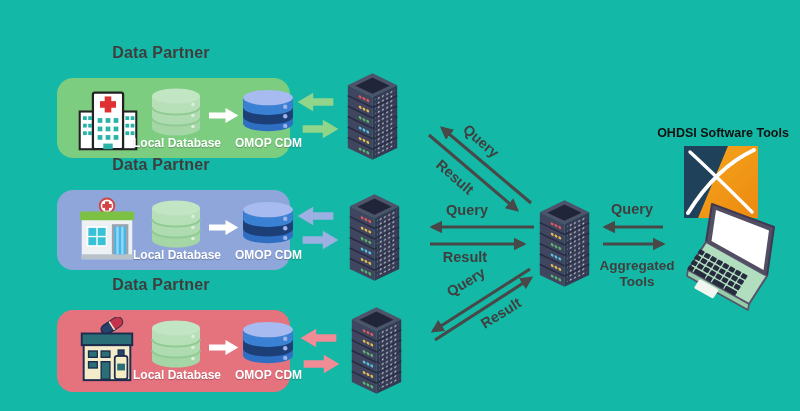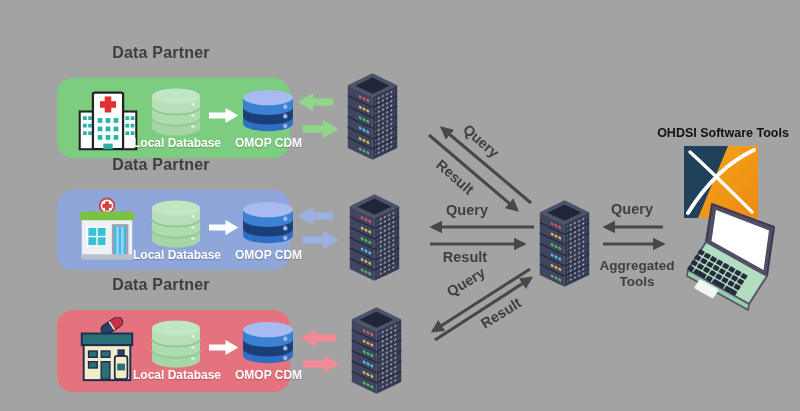--- a/index.html
+++ b/index.html
@@ -1,17 +1,17 @@
 <!DOCTYPE html>
 <html><head>
 <meta charset="utf-8">
 <style>
   html,body{margin:0;padding:0;background:#ffffff;}
   .canvas{
-    position:relative;width:800px;height:411px;background:#a3a3a3;overflow:hidden;
+    position:relative;width:800px;height:411px;background:#14b8a6;overflow:hidden;
     font-family:"Liberation Sans", sans-serif;
   }
   .abs{position:absolute;}
   .partner-title{
     position:absolute;width:256px;text-align:center;
     font-size:16px;font-weight:bold;color:#3e3e3e;letter-spacing:.2px;
   }
   .partner-box{
     position:absolute;width:233px;height:80px;border-radius:16px;margin-left:24px;
   }

